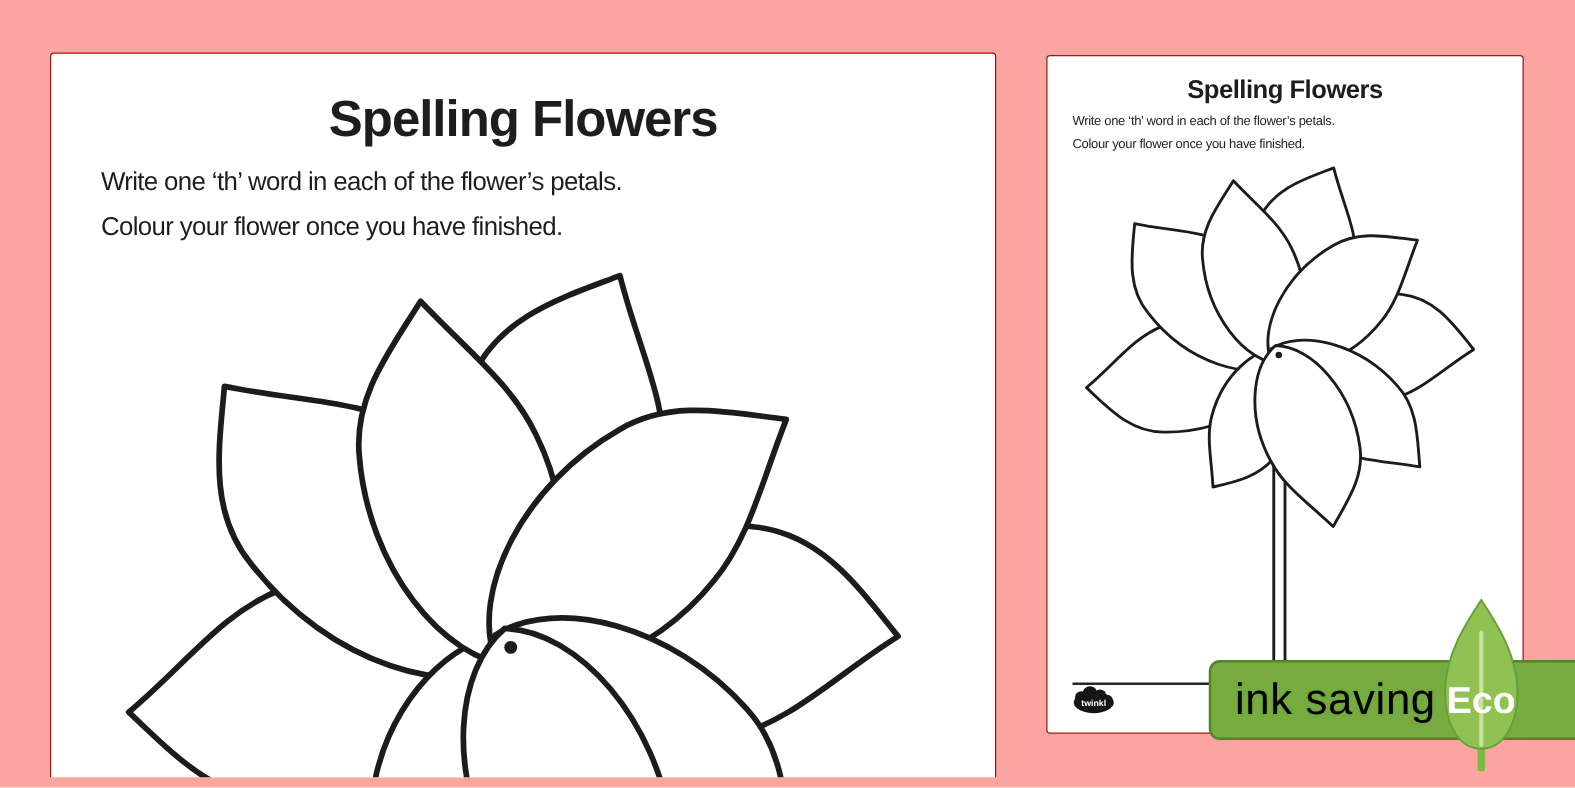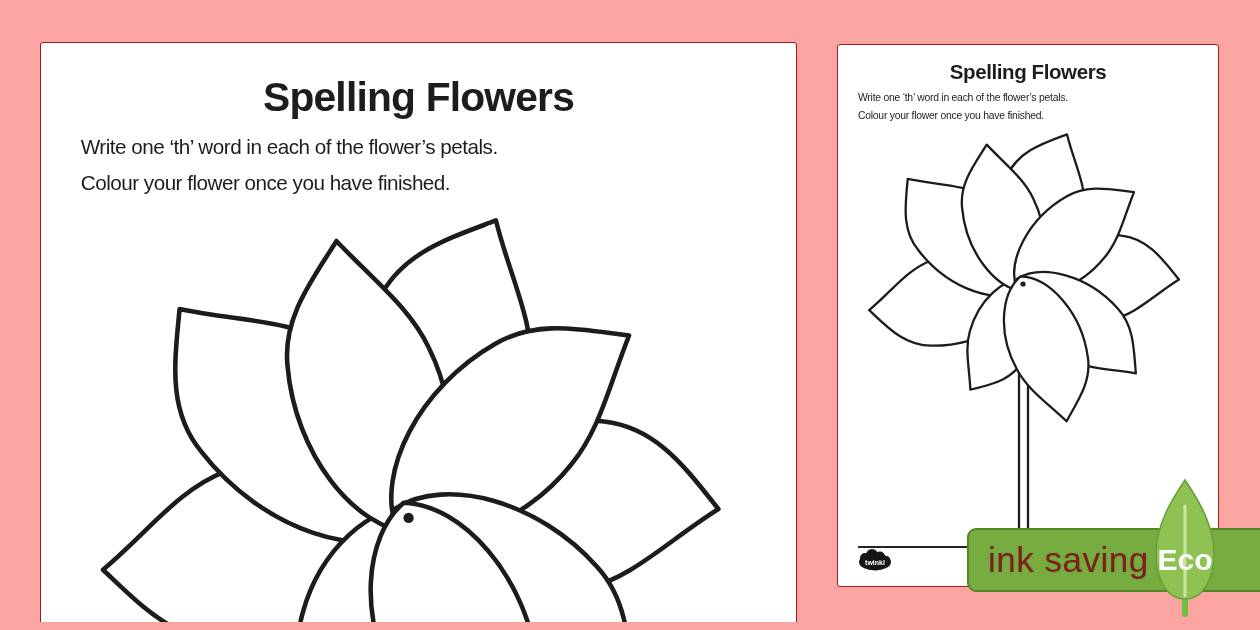--- a/index.html
+++ b/index.html
@@ -39,21 +39,21 @@
   }
   .twinkl-logo { position:absolute; left:19px; top:503px; width:36px; height:24px; }
 
   .badge-band {
     position:absolute; left:967px; top:528px; right:-6px; height:64px;
     background:#76ac40; border:2px solid #558429;
     border-radius:9px 0 0 9px; box-sizing:border-box;
     display:flex; align-items:center; padding-left:19px;
   }
   .ink-label {
-    color:#7f1d1d; font-size:35px; letter-spacing:0.5px;
+    color:#000000; font-size:35px; letter-spacing:0.5px;
     text-shadow:0 0 2px rgba(90,140,40,.6);
   }
   .eco-leaf { position:absolute; left:1147px; top:478px; width:76px; height:142px; }
   .eco-text { font-family:"Liberation Sans", sans-serif; font-weight:bold; font-size:30px; fill:#ffffff; }
 </style>
 </head>
 <body>
 
 <div class="stage">
 

